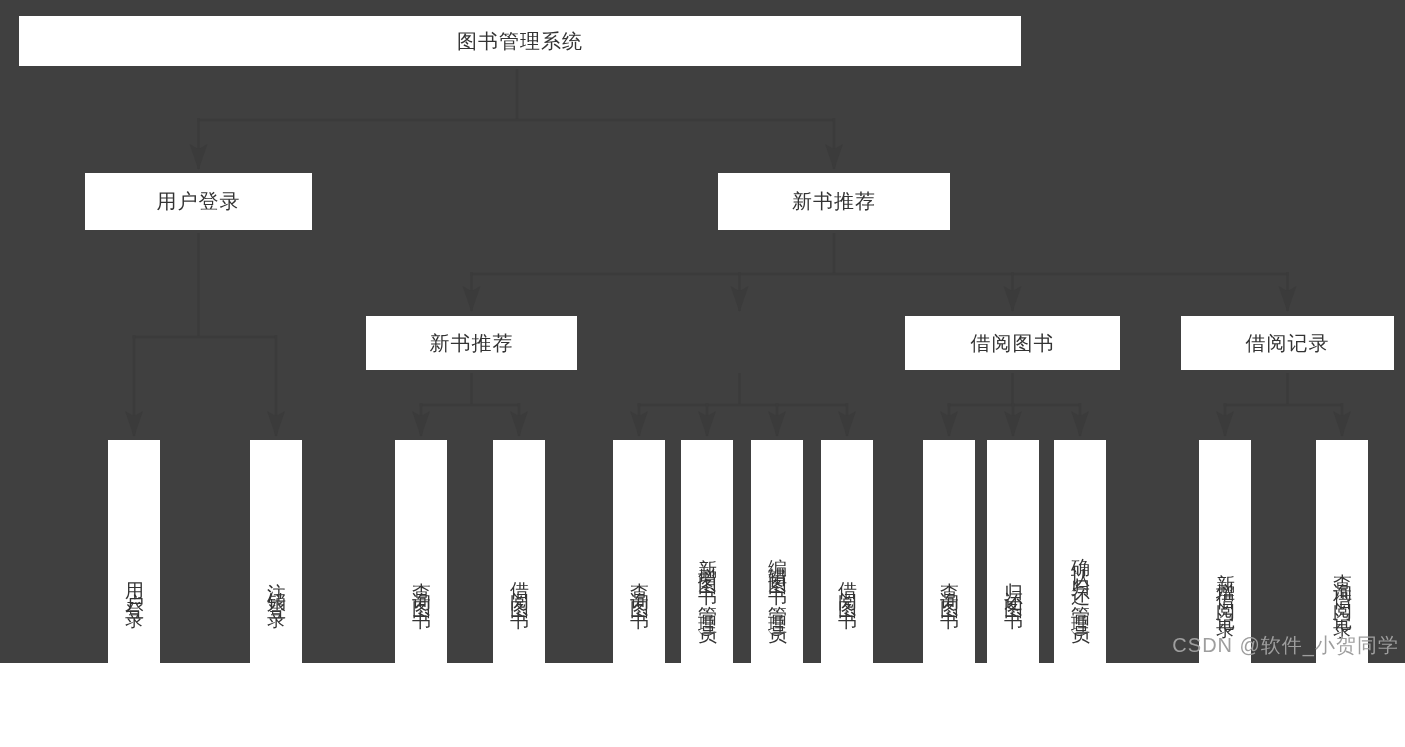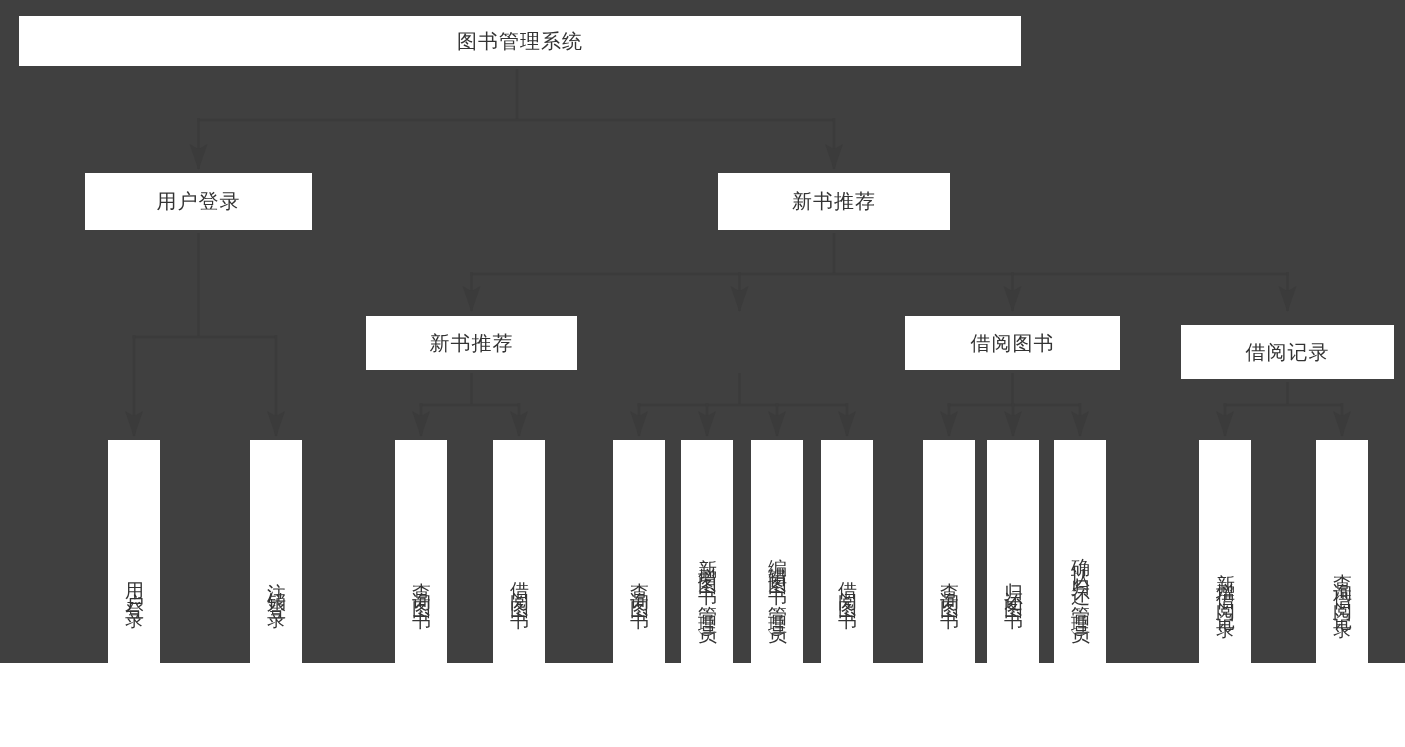--- a/index.html
+++ b/index.html
@@ -116,21 +116,21 @@
   <div class="box" style="left:715px;top:170px;width:238px;height:63px">
     <span class="hlabel">新书推荐</span>
   </div>
 
   <div class="box" style="left:363px;top:313px;width:217px;height:60px">
     <span class="hlabel">新书推荐</span>
   </div>
   <div class="box" style="left:902px;top:313px;width:221px;height:60px">
     <span class="hlabel">借阅图书</span>
   </div>
-  <div class="box" style="left:1178px;top:322px;width:219px;height:60px">
+  <div class="box" style="left:1178px;top:313px;width:219px;height:60px">
     <span class="hlabel">借阅记录</span>
   </div>
 
   <div class="box vbox" style="left:105px;top:437px;width:58px;height:298px">
     <span class="vlabel">用户登录</span>
   </div>
   <div class="box vbox" style="left:247px;top:437px;width:58px;height:298px">
     <span class="vlabel">注销登录</span>
   </div>
 
@@ -164,14 +164,15 @@
     <span class="vlabel">确认归还（管理员）</span>
   </div>
 
   <div class="box vbox" style="left:1196px;top:437px;width:58px;height:298px">
     <span class="vlabel">新增借阅记录</span>
   </div>
   <div class="box vbox" style="left:1313px;top:437px;width:58px;height:298px">
     <span class="vlabel">查询借阅记录</span>
   </div>
 
+  <div class="watermark">CSDN @软件_小贺同学</div>
 
 </div>
 
 </body></html>

